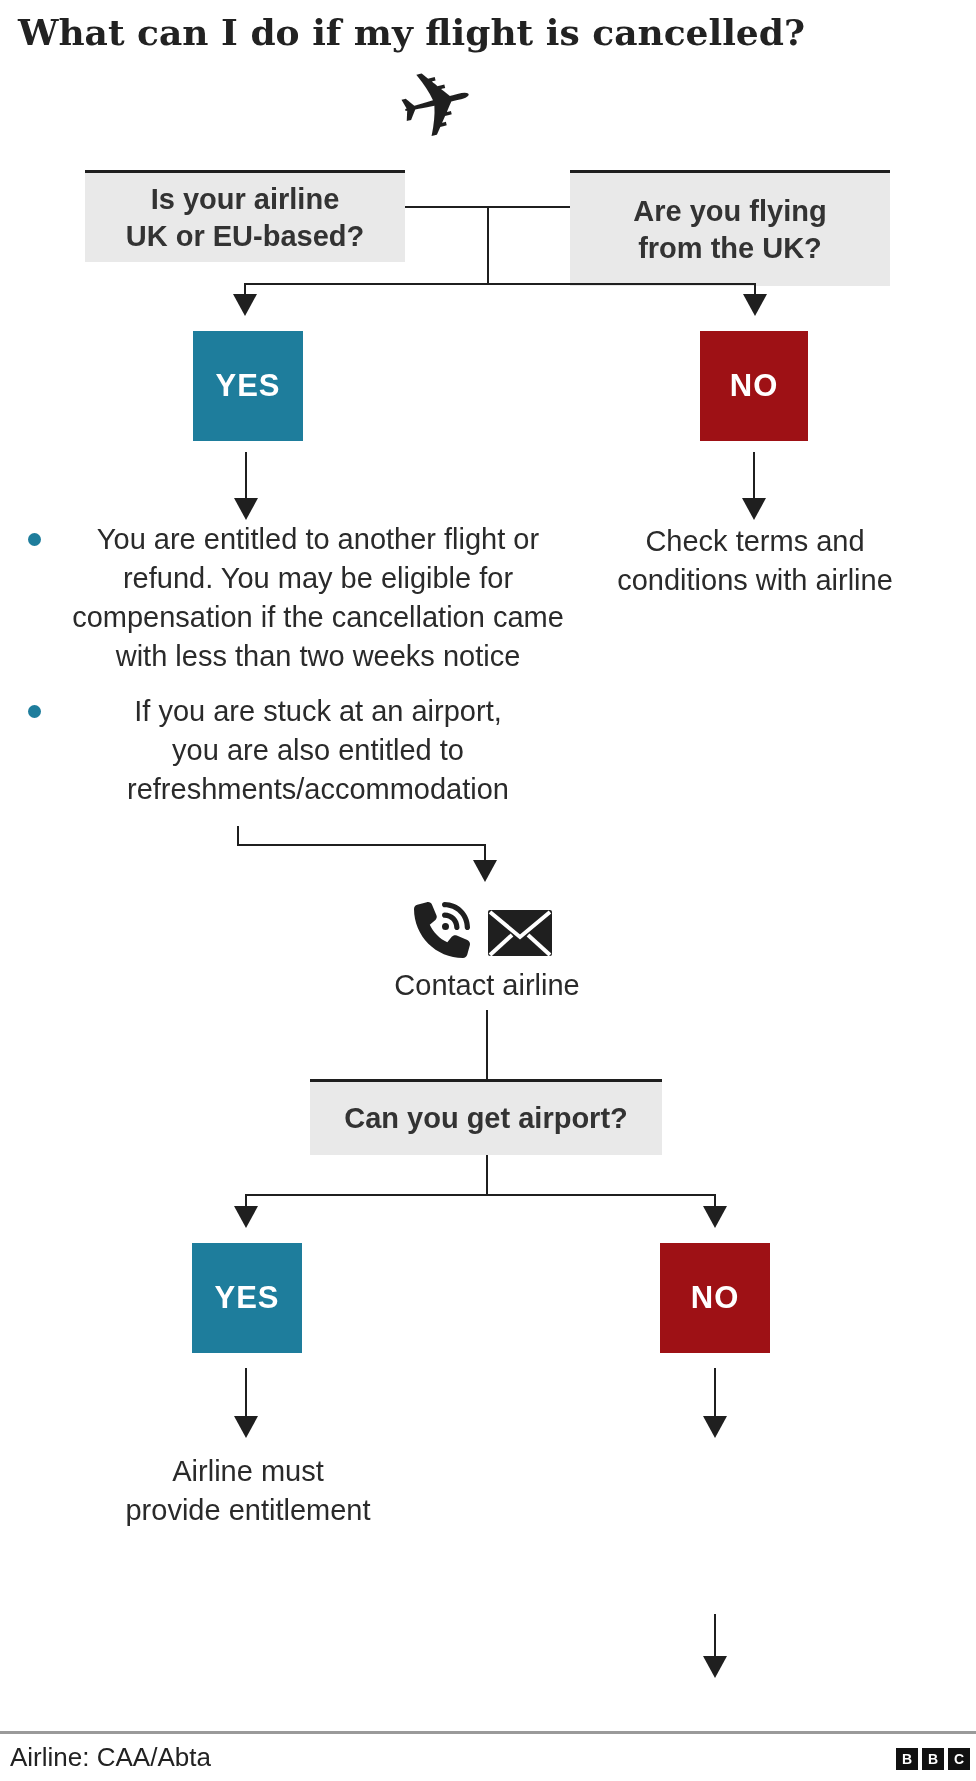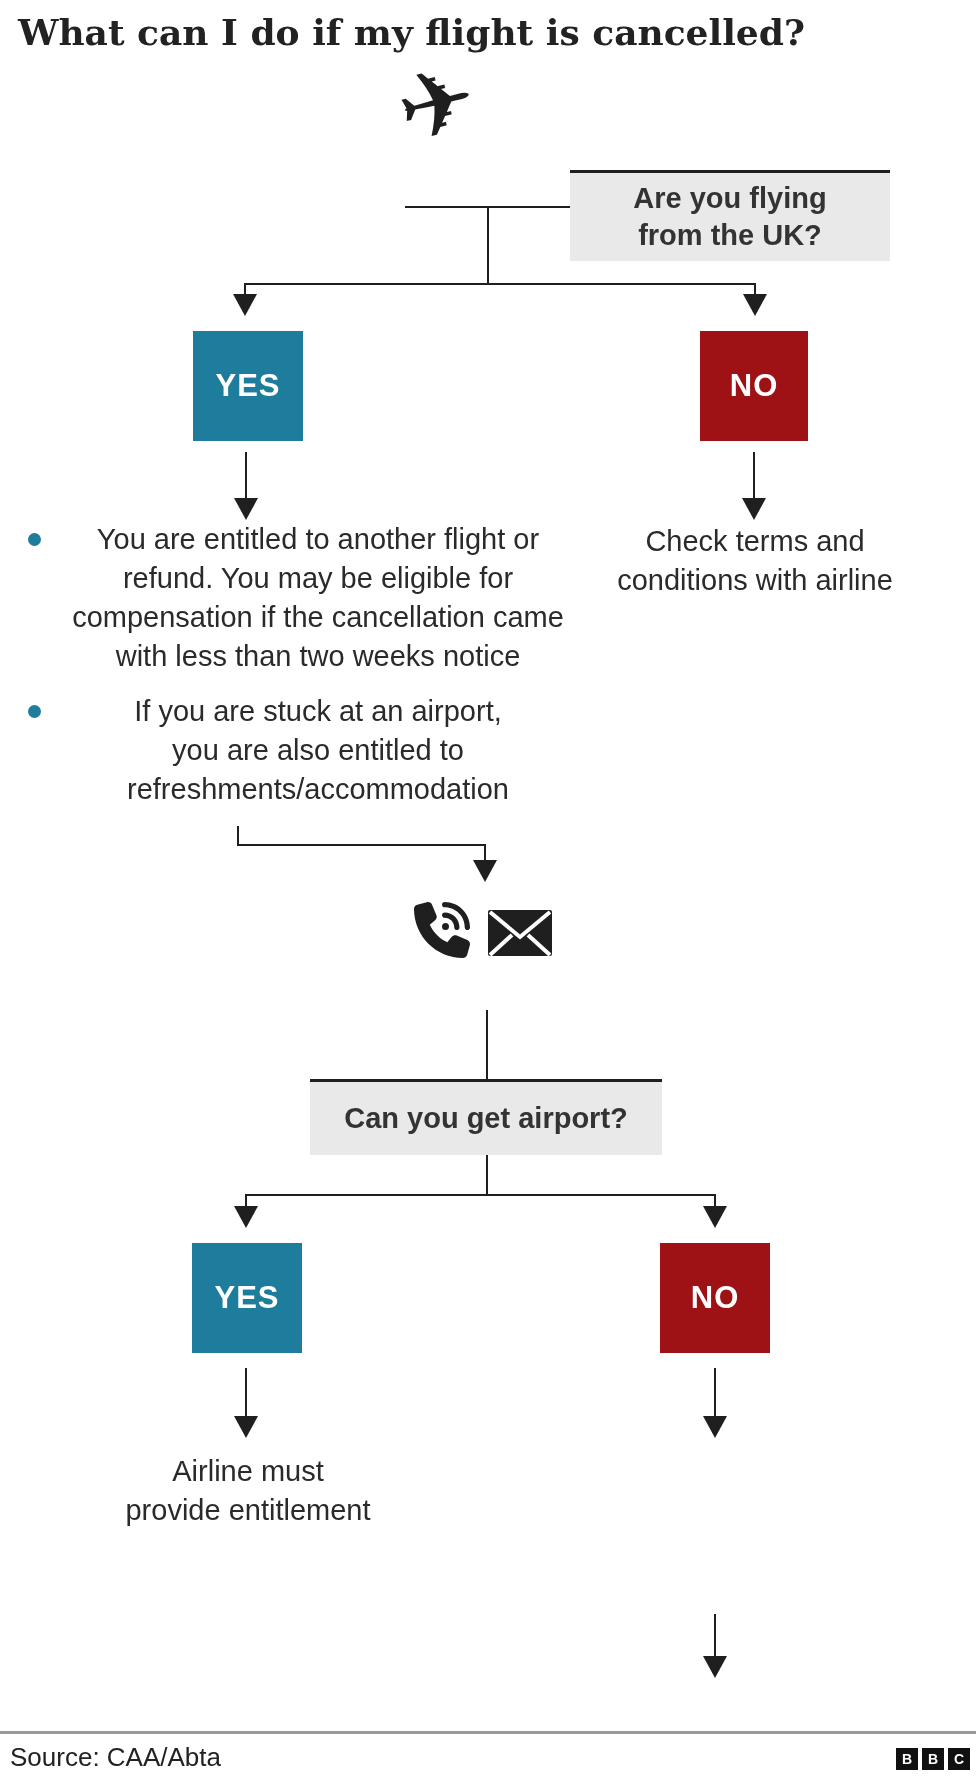--- a/index.html
+++ b/index.html
@@ -40,21 +40,25 @@
 </style>
 </head>
 <body>
 
 <div class="canvas">
 
   <div class="title">What can I do if my flight is cancelled?</div>
 
   <div class="plane">✈</div>
 
-  <div class="qbox" style="left:570px;top:170px;width:320px;height:91px;">
+  <div class="qbox" style="left:85px;top:170px;width:320px;height:92px;">
+    <span class="ml">Is your airline
+UK or EU-based?</span>
+  </div>
+  <div class="qbox" style="left:570px;top:170px;width:320px;height:116px;">
     <span class="ml">Are you flying
 from the UK?</span>
   </div>
 
   <div class="hline" style="left:405px;top:206px;width:165px;"></div>
   <div class="vline" style="left:487px;top:208px;height:77px;"></div>
   <div class="hline" style="left:244px;top:283px;width:512px;"></div>
   <div class="vline" style="left:244px;top:285px;height:11px;"></div>
   <div class="ahead" style="left:233px;top:294px;"></div>
   <div class="vline" style="left:754px;top:285px;height:11px;"></div>
@@ -97,20 +101,21 @@
   <svg class="icon" style="left:414px;top:902px;" width="56" height="56" viewBox="0 0 512 512">
     <path fill="#1f1f1f" d="M280 0C408.1 0 512 103.9 512 232c0 13.3-10.7 24-24 24s-24-10.7-24-24c0-101.6-82.4-184-184-184c-13.3 0-24-10.7-24-24s10.7-24 24-24zm8 192a32 32 0 1 1 0 64 32 32 0 1 1 0-64zm-32-72c0-13.3 10.7-24 24-24c75.1 0 136 60.9 136 136c0 13.3-10.7 24-24 24s-24-10.7-24-24c0-48.6-39.4-88-88-88c-13.3 0-24-10.7-24-24zM117.5 1.4c19.4-5.3 39.7 4.6 47.4 23.2l40 96c6.8 16.3 2.1 35.2-11.6 46.3L144 207.3c33.3 70.4 90.3 127.4 160.7 160.7L345 318.7c11.1-13.7 30-18.4 46.3-11.6l96 40c18.6 7.7 28.5 28 23.2 47.4l-24 88C481.8 499.9 466 512 448 512C200.6 512 0 311.4 0 64C0 46 12.1 30.2 29.5 25.4l88-24z"></path>
   </svg>
   <svg class="icon" style="left:488px;top:910px;" width="64" height="46" viewBox="0 0 64 46">
     <rect x="0" y="0" width="64" height="46" rx="2" fill="#1f1f1f"></rect>
     <polyline points="2,2 32,27 62,2" fill="none" stroke="#ffffff" stroke-width="4"></polyline>
     <line x1="2" y1="45" x2="24" y2="25" stroke="#ffffff" stroke-width="4"></line>
     <line x1="62" y1="45" x2="40" y2="25" stroke="#ffffff" stroke-width="4"></line>
   </svg>
 
+  <div class="body-text" style="left:337px;top:966px;width:300px;">Contact airline</div>
 
   <div class="vline" style="left:486px;top:1010px;height:69px;"></div>
 
   <div class="qbox" style="left:310px;top:1079px;width:352px;height:76px;">
     <span>Can you get airport?</span>
   </div>
 
   <div class="vline" style="left:486px;top:1155px;height:40px;"></div>
   <div class="hline" style="left:245px;top:1194px;width:471px;"></div>
   <div class="vline" style="left:245px;top:1196px;height:12px;"></div>
@@ -130,21 +135,21 @@
   <div class="vline" style="left:714px;top:1368px;height:50px;"></div>
   <div class="ahead" style="left:703px;top:1416px;"></div>
 
   <div class="body-text ml" style="left:98px;top:1452px;width:300px;">Airline must
 provide entitlement</div>
 
   <div class="vline" style="left:714px;top:1614px;height:44px;"></div>
   <div class="ahead" style="left:703px;top:1656px;"></div>
 
   <div class="footer-divider"></div>
-  <div class="source">Source: CAA/Abta</div>
+  <div class="source">Airline: CAA/Abta</div>
   <div class="bbc">
     <div class="blk">
       <span>B</span>
     </div>
     <div class="blk">
       <span>B</span>
     </div>
     <div class="blk">
       <span>C</span>
     </div>

